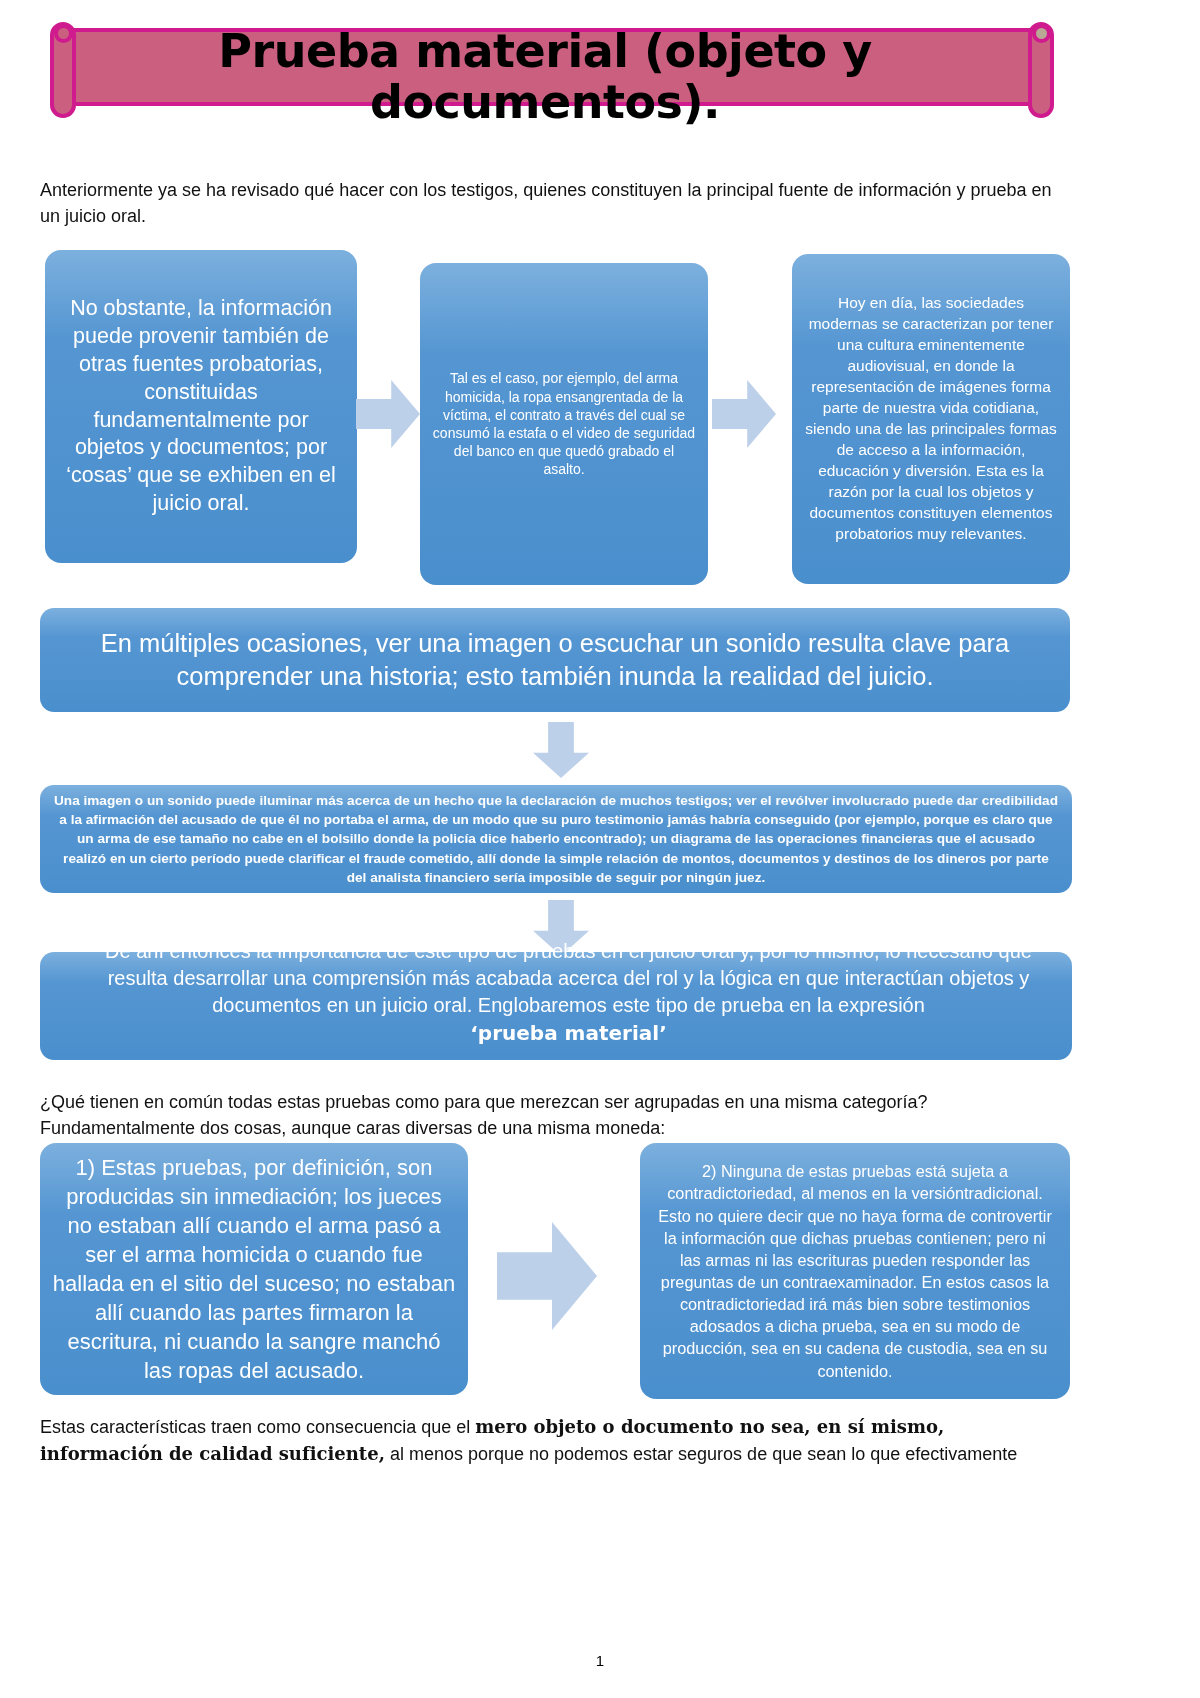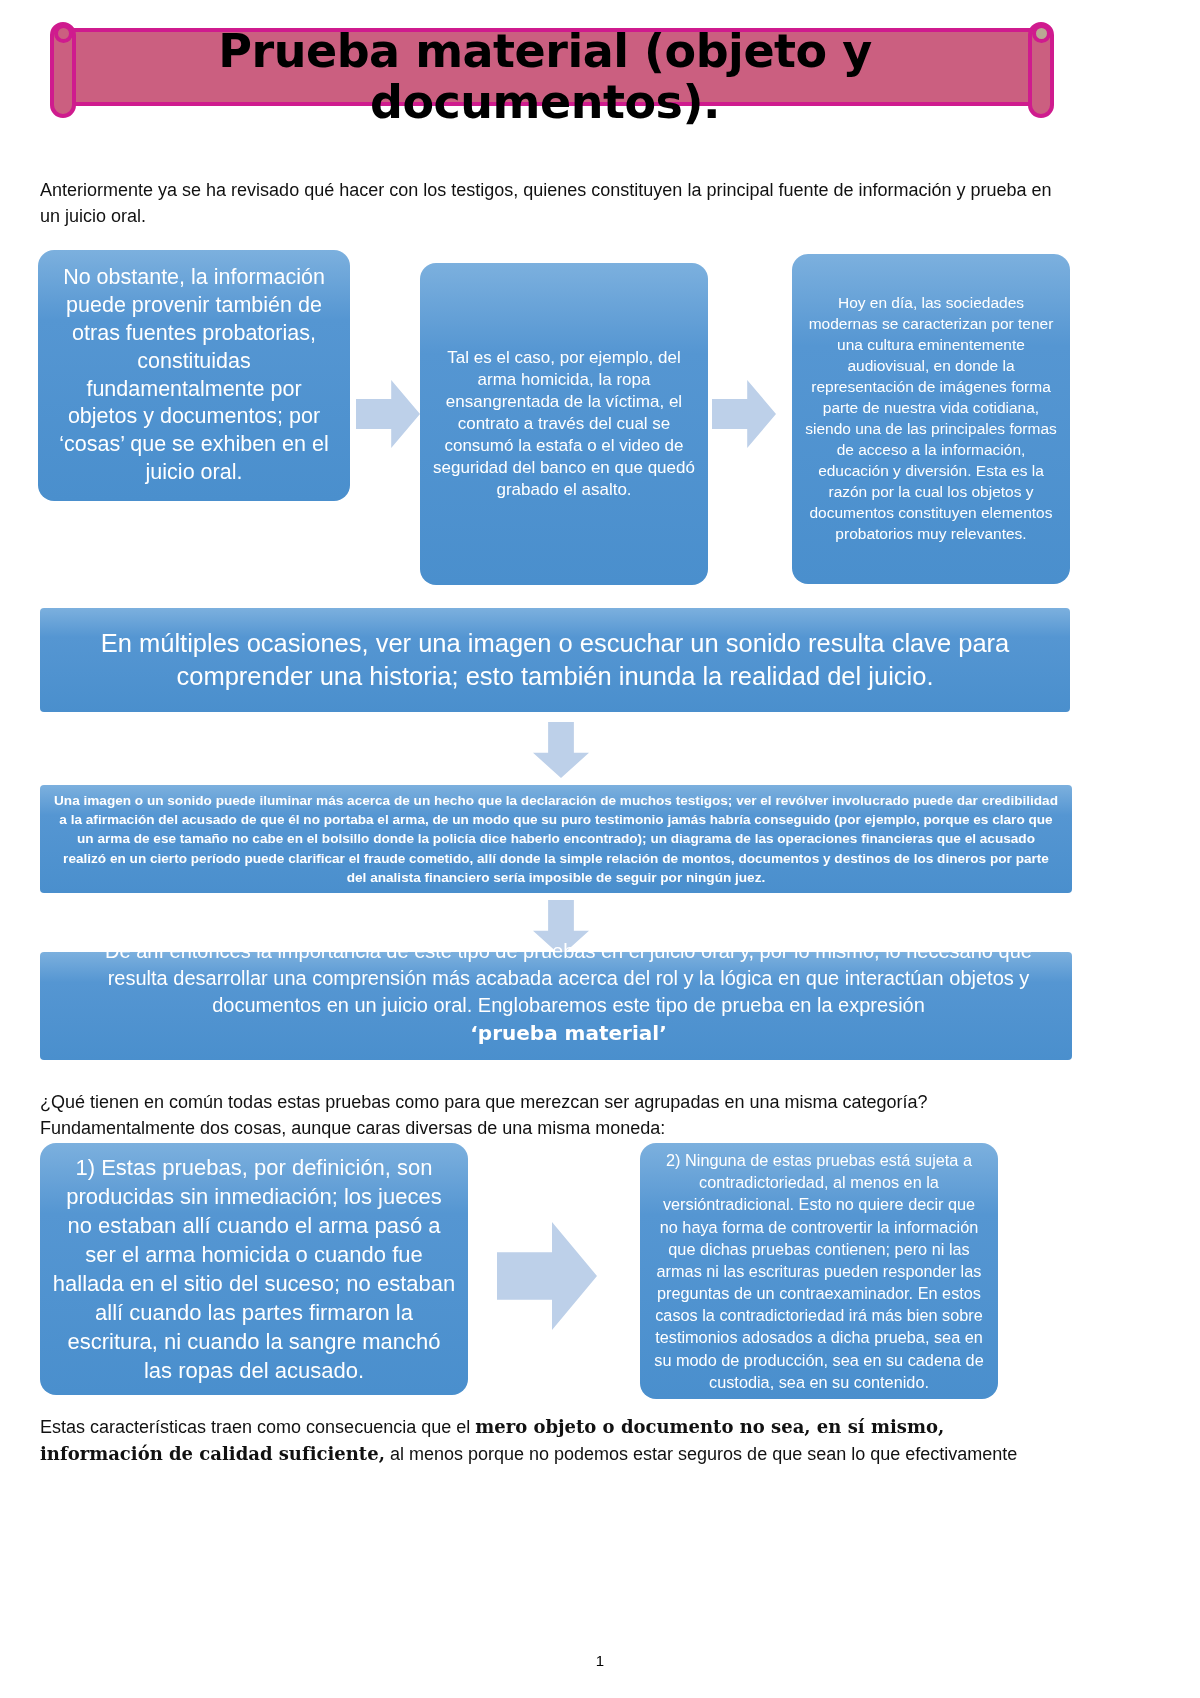--- a/index.html
+++ b/index.html
@@ -99,21 +99,21 @@
     background: linear-gradient(180deg, #7cb0de 0%, #5596d2 28%, #4a8fcd 100%);
     color: #ffffff;
     display: flex;
     align-items: center;
     justify-content: center;
     text-align: center;
     padding: 8px 12px;
     line-height: 1.30;
     font-family: "Liberation Sans", sans-serif;
   }
-  .bluebox.wide { border-radius: 4px; }
+  .bluebox.wide { border-radius: 14px; }
   .bluebox span { display: block; width: 100%; }
   .bluebox b { font-family: "DejaVu Sans", sans-serif; font-weight: bold; }
 
   
   .arrow-right {
     position: absolute;
     background: #bdd0e9;
   }
   .arrow-shape-r {
     width: 100%;
@@ -151,29 +151,29 @@
     <div class="banner-body"></div>
     <div class="banner-roll left"></div>
     <div class="banner-roll right"></div>
     <div class="banner-curl left"></div>
     <div class="banner-curl right"></div>
   </div>
   <div class="title-text">Prueba material (objeto y documentos).</div>
 
   <div class="para" style="left:40px; top:178px; width:1030px;">Anteriormente ya se ha revisado qué hacer con los testigos, quienes constituyen la principal fuente de información y prueba en un juicio oral.</div>
 
-  <div class="bluebox" style="left:38px; top:250px; width:312px; height:251px; font-size:21.5px;">
+  <div class="bluebox" style="left:45px; top:250px; width:312px; height:313px; font-size:21.5px;">
     <span>No obstante, la información puede provenir también de otras fuentes probatorias, constituidas fundamentalmente por objetos y documentos; por ‘cosas’ que se exhiben en el juicio oral.</span>
   </div>
 
   <div class="arrow-right" style="left:356px; top:380px; width:64px; height:68px; background:transparent;">
     <div class="arrow-shape-r"></div>
   </div>
 
-  <div class="bluebox" style="left:420px; top:263px; width:288px; height:322px; font-size:17px;">
+  <div class="bluebox" style="left:420px; top:263px; width:288px; height:322px; font-size:14px;">
     <span>Tal es el caso, por ejemplo, del arma homicida, la ropa ensangrentada de la víctima, el contrato a través del cual se consumó la estafa o el video de seguridad del banco en que quedó grabado el asalto.</span>
   </div>
 
   <div class="arrow-right" style="left:712px; top:380px; width:64px; height:68px; background:transparent;">
     <div class="arrow-shape-r"></div>
   </div>
 
   <div class="bluebox" style="left:792px; top:254px; width:278px; height:330px; font-size:15.5px; line-height:1.35;">
     <span>Hoy en día, las sociedades modernas se caracterizan por tener una cultura eminentemente audiovisual, en donde la representación de imágenes forma parte de nuestra vida cotidiana, siendo una de las principales formas de acceso a la información, educación y diversión. Esta es la razón por la cual los objetos y documentos constituyen elementos probatorios muy relevantes.</span>
   </div>
@@ -201,21 +201,21 @@
   <div class="para" style="left:40px; top:1090px; width:1030px;">¿Qué tienen en común todas estas pruebas como para que merezcan ser agrupadas en una misma categoría? Fundamentalmente dos cosas, aunque caras diversas de una misma moneda:</div>
 
   <div class="bluebox" style="left:40px; top:1143px; width:428px; height:252px; font-size:22px; line-height:1.32;">
     <span>1) Estas pruebas, por definición, son producidas sin inmediación; los jueces no estaban allí cuando el arma pasó a ser el arma homicida o cuando fue hallada en el sitio del suceso; no estaban allí cuando las partes firmaron la escritura, ni cuando la sangre manchó las ropas del acusado.</span>
   </div>
 
   <div class="arrow-right" style="left:497px; top:1222px; width:100px; height:108px; background:transparent;">
     <div class="arrow-shape-r"></div>
   </div>
 
-  <div class="bluebox" style="left:640px; top:1143px; width:358px; height:256px; font-size:16.3px; line-height:1.36;">
+  <div class="bluebox" style="left:640px; top:1143px; width:430px; height:256px; font-size:16.3px; line-height:1.36;">
     <span>2) Ninguna de estas pruebas está sujeta a contradictoriedad, al menos en la versióntradicional. Esto no quiere decir que no haya forma de controvertir la información que dichas pruebas contienen; pero ni las armas ni las escrituras pueden responder las preguntas de un contraexaminador. En estos casos la contradictoriedad irá más bien sobre testimonios adosados a dicha prueba, sea en su modo de producción, sea en su cadena de custodia, sea en su contenido.</span>
   </div>
 
   <div class="para" style="left:40px; top:1414px; width:1030px; line-height:1.48;"><span>Estas características traen como consecuencia que el </span><b>mero objeto o documento no sea, en sí mismo, información de calidad suficiente,</b><span> al menos porque no podemos estar seguros de que sean lo que efectivamente</span></div>
 
   <div class="page-number">1</div>
 
 </div>
 
 </body></html>

